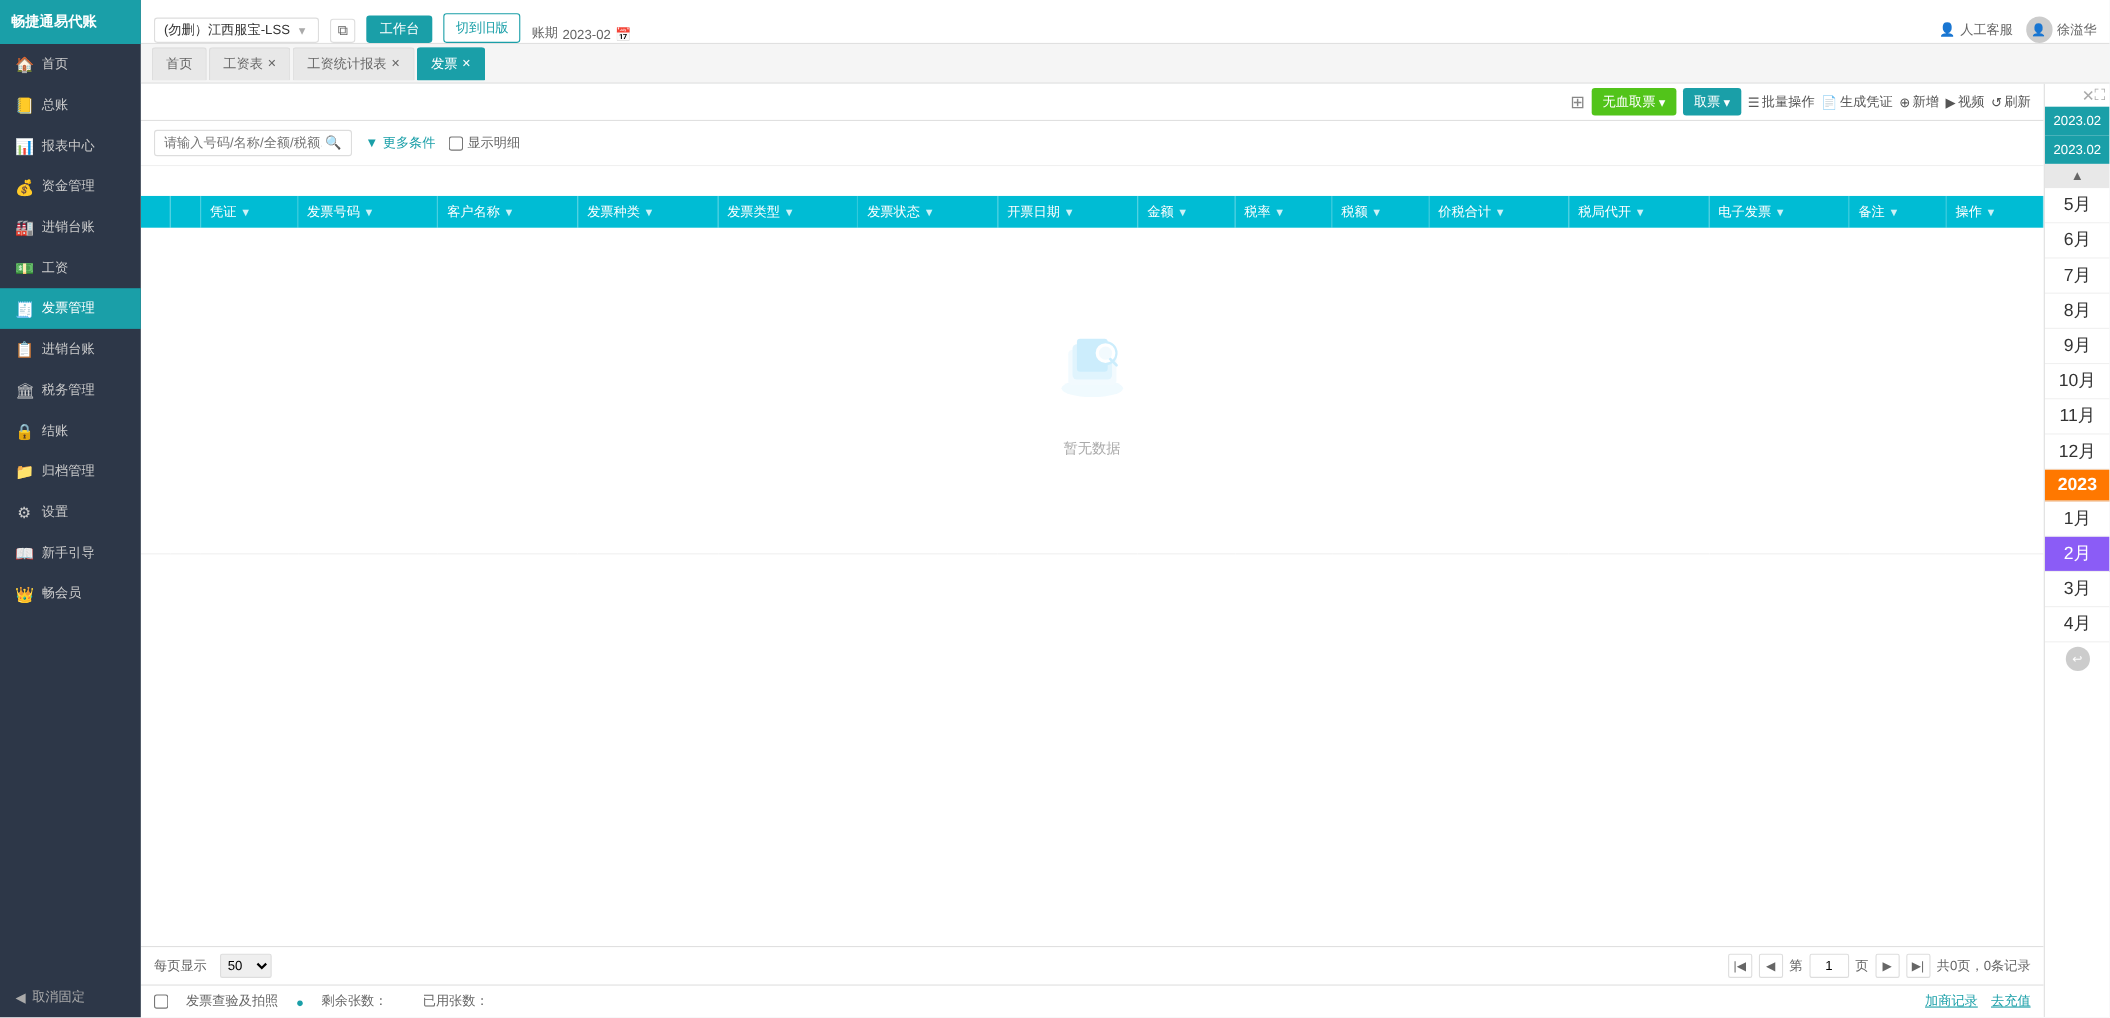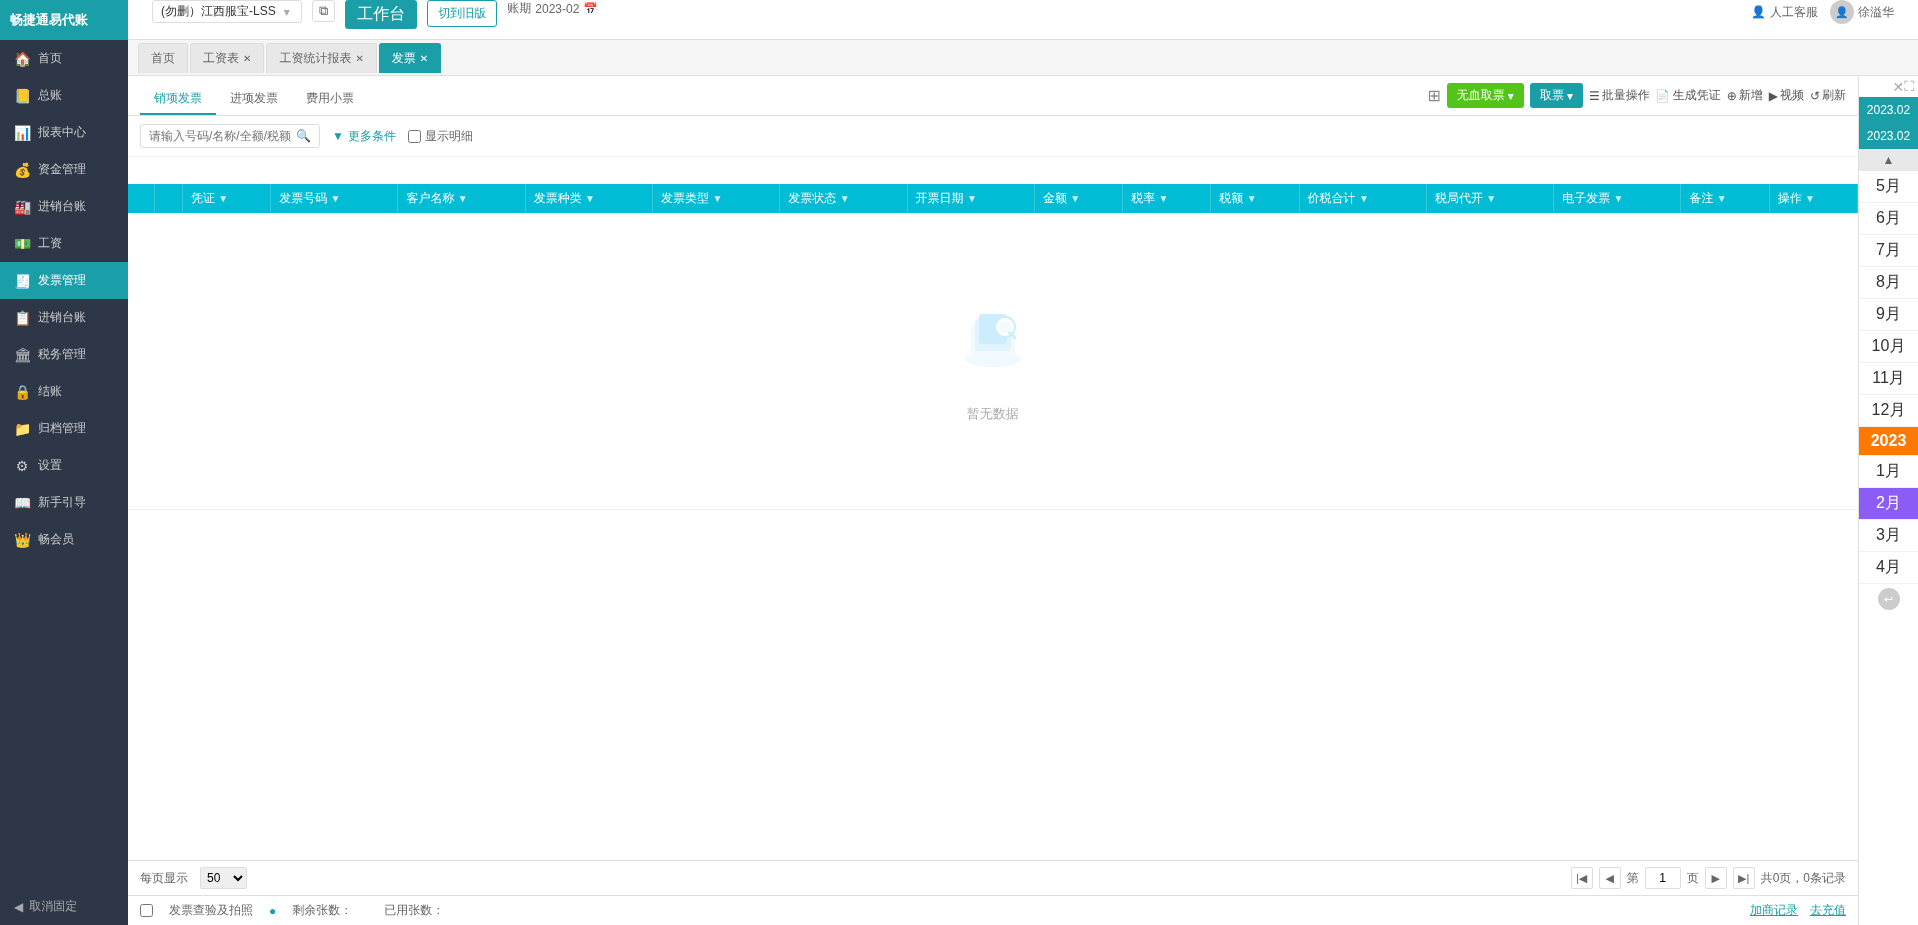--- a/index.html
+++ b/index.html
@@ -54,23 +54,23 @@
       display: flex;
       flex-direction: column;
       overflow: hidden;
     }
 
     
     .top-header {
       background: #fff;
       border-bottom: 1px solid #e0e0e0;
       display: flex;
-      align-items: flex-start;
+      align-items: flex-end;
       height: 40px;
-      padding: 0 24px;
+      padding: 0 12px;
       gap: 10px;
     }
     .company-selector {
       display: flex;
       align-items: center;
       gap: 4px;
       border: 1px solid #ddd;
       border-radius: 3px;
       padding: 2px 8px;
       cursor: pointer;
@@ -88,21 +88,21 @@
       font-size: 13px;
       color: #666;
     }
     .workbench-btn {
       background: #1a9fa8;
       color: white;
       border: none;
       border-radius: 3px;
       padding: 4px 12px;
       cursor: pointer;
-      font-size: 16px;
+      font-size: 12px;
     }
     .switch-btn {
       border: 1px solid #1a9fa8;
       color: #1a9fa8;
       background: #fff;
       border-radius: 3px;
       padding: 4px 10px;
       cursor: pointer;
       font-size: 12px;
     }
@@ -559,25 +559,20 @@
           <span class="tab-close">✕</span>
         </div>
       </div>
   </div>
 
   <div class="content">
 
     <div class="invoice-area">
 
       <div style="display:flex; align-items:center; border-bottom:1px solid #e0e0e0;">
-        <div class="sub-tabs" style="border-bottom:none; flex:1;">
-          <div class="sub-tab active">销项发票</div>
-          <div class="sub-tab">进项发票</div>
-          <div class="sub-tab">费用小票</div>
-        </div>
         <div style="display:flex; align-items:center; padding:4px 12px; gap:6px; margin-left:auto;">
           <span style="font-size:16px; color:#888; cursor:pointer;">⊞</span>
           <button class="btn-green">
             <span>无血取票</span>
             <span>▾</span>
           </button>
           <button class="btn-teal">
             <span>取票</span>
             <span>▾</span>
           </button>

